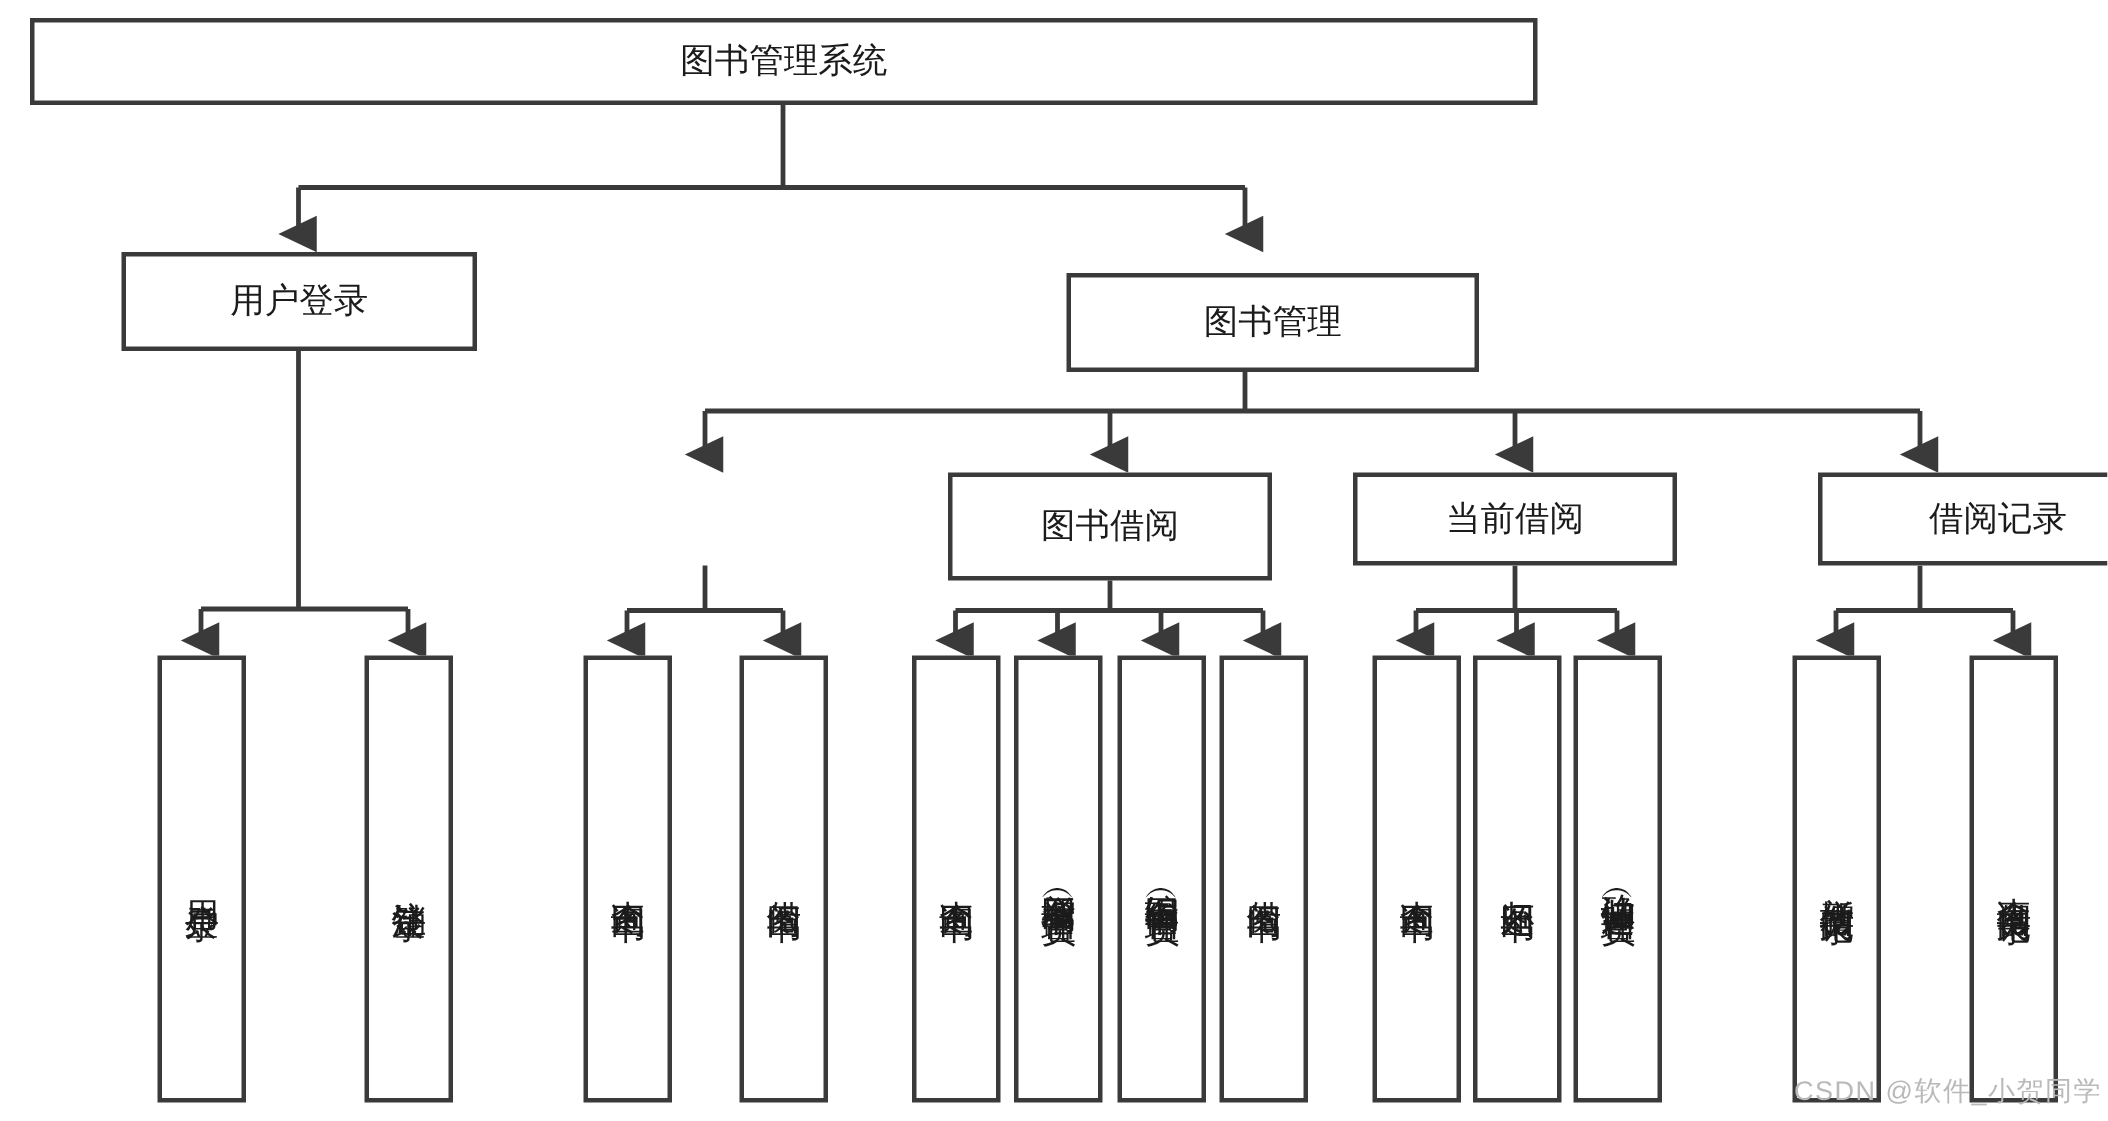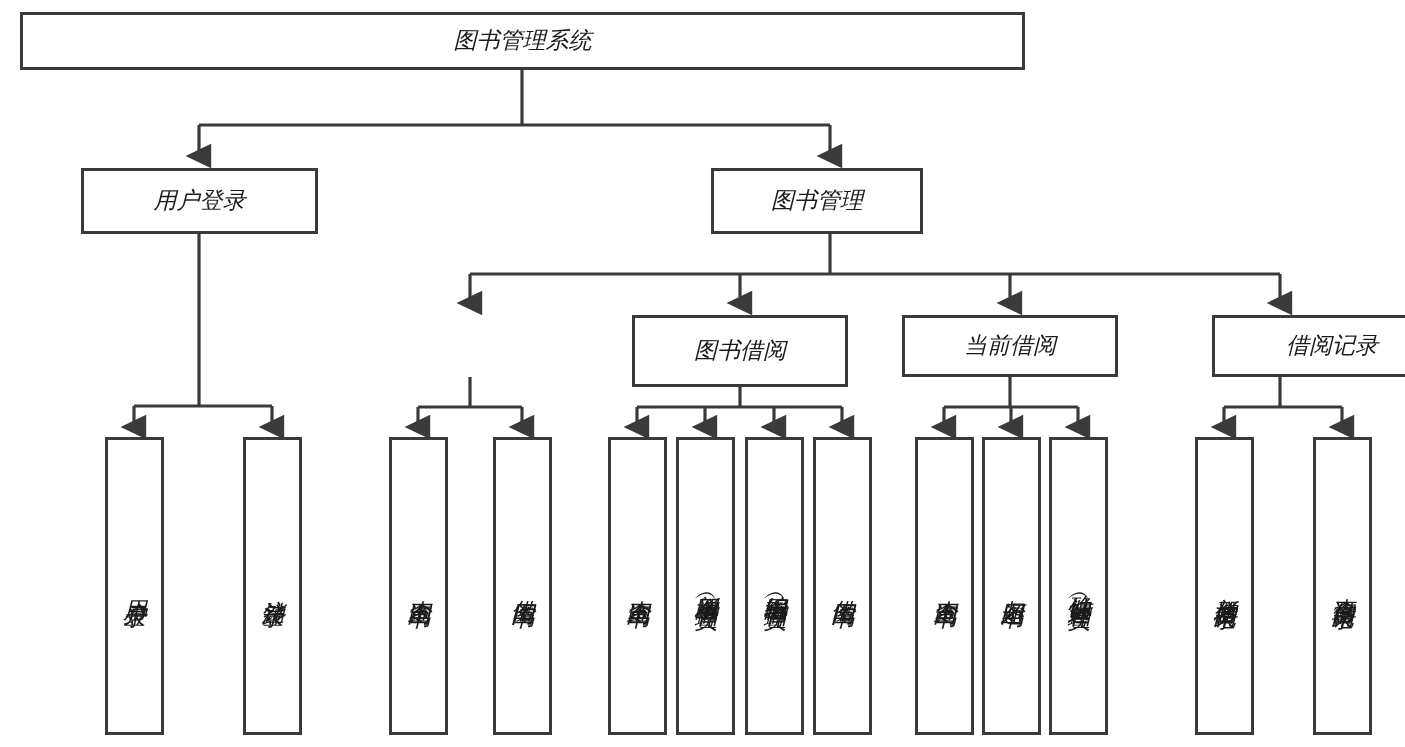--- a/index.html
+++ b/index.html
@@ -27,21 +27,20 @@
   }
   .node {
     position: absolute;
     box-sizing: border-box;
     background: #ffffff;
     border: 3px solid #3a3a3a;
     display: flex;
     align-items: center;
     justify-content: center;
     color: #1b1b1b;
-    font-style: italic;
   }
   .node .label {
     text-align: center;
     line-height: 1.18;
     white-space: pre-line;
   }
   .node.h .label {
     font-size: 23px;
   }
   .node.root .label {
@@ -122,21 +121,21 @@
     </g>
   </svg>
 
   <div class="node root h" style="left:20px; top:12px; width:1005px; height:58px;">
     <span class="label">图书管理系统</span>
   </div>
 
   <div class="node h" style="left:81px; top:168px; width:237px; height:66px;">
     <span class="label">用户登录</span>
   </div>
-  <div class="node h" style="left:711px; top:168px; width:212px; height:66px;">
+  <div class="node h" style="left:711px; top:182px; width:275px; height:66px;">
     <span class="label">图书管理</span>
   </div>
 
   <div class="node h" style="left:632px; top:315px; width:216px; height:72px;">
     <span class="label">图书借阅</span>
   </div>
   <div class="node h" style="left:902px; top:315px; width:216px; height:62px;align-items:center;">
     <span class="label">当前借阅</span>
   </div>
   <div class="node h" style="left:1212px; top:315px; width:216px; height:62px;padding-left:24px;">
@@ -180,14 +179,15 @@
     <span class="label">确认归还（管理员）</span>
   </div>
 
   <div class="node v" style="left:1195px; top:437px; width:59px; height:298px;">
     <span class="label">新增借阅记录</span>
   </div>
   <div class="node v" style="left:1313px; top:437px; width:59px; height:298px;">
     <span class="label">查询借阅记录</span>
   </div>
 
+  <div class="watermark" style="left:1196px; top:715px;">CSDN @软件_小贺同学</div>
 
 </div>
 
 </body></html>

